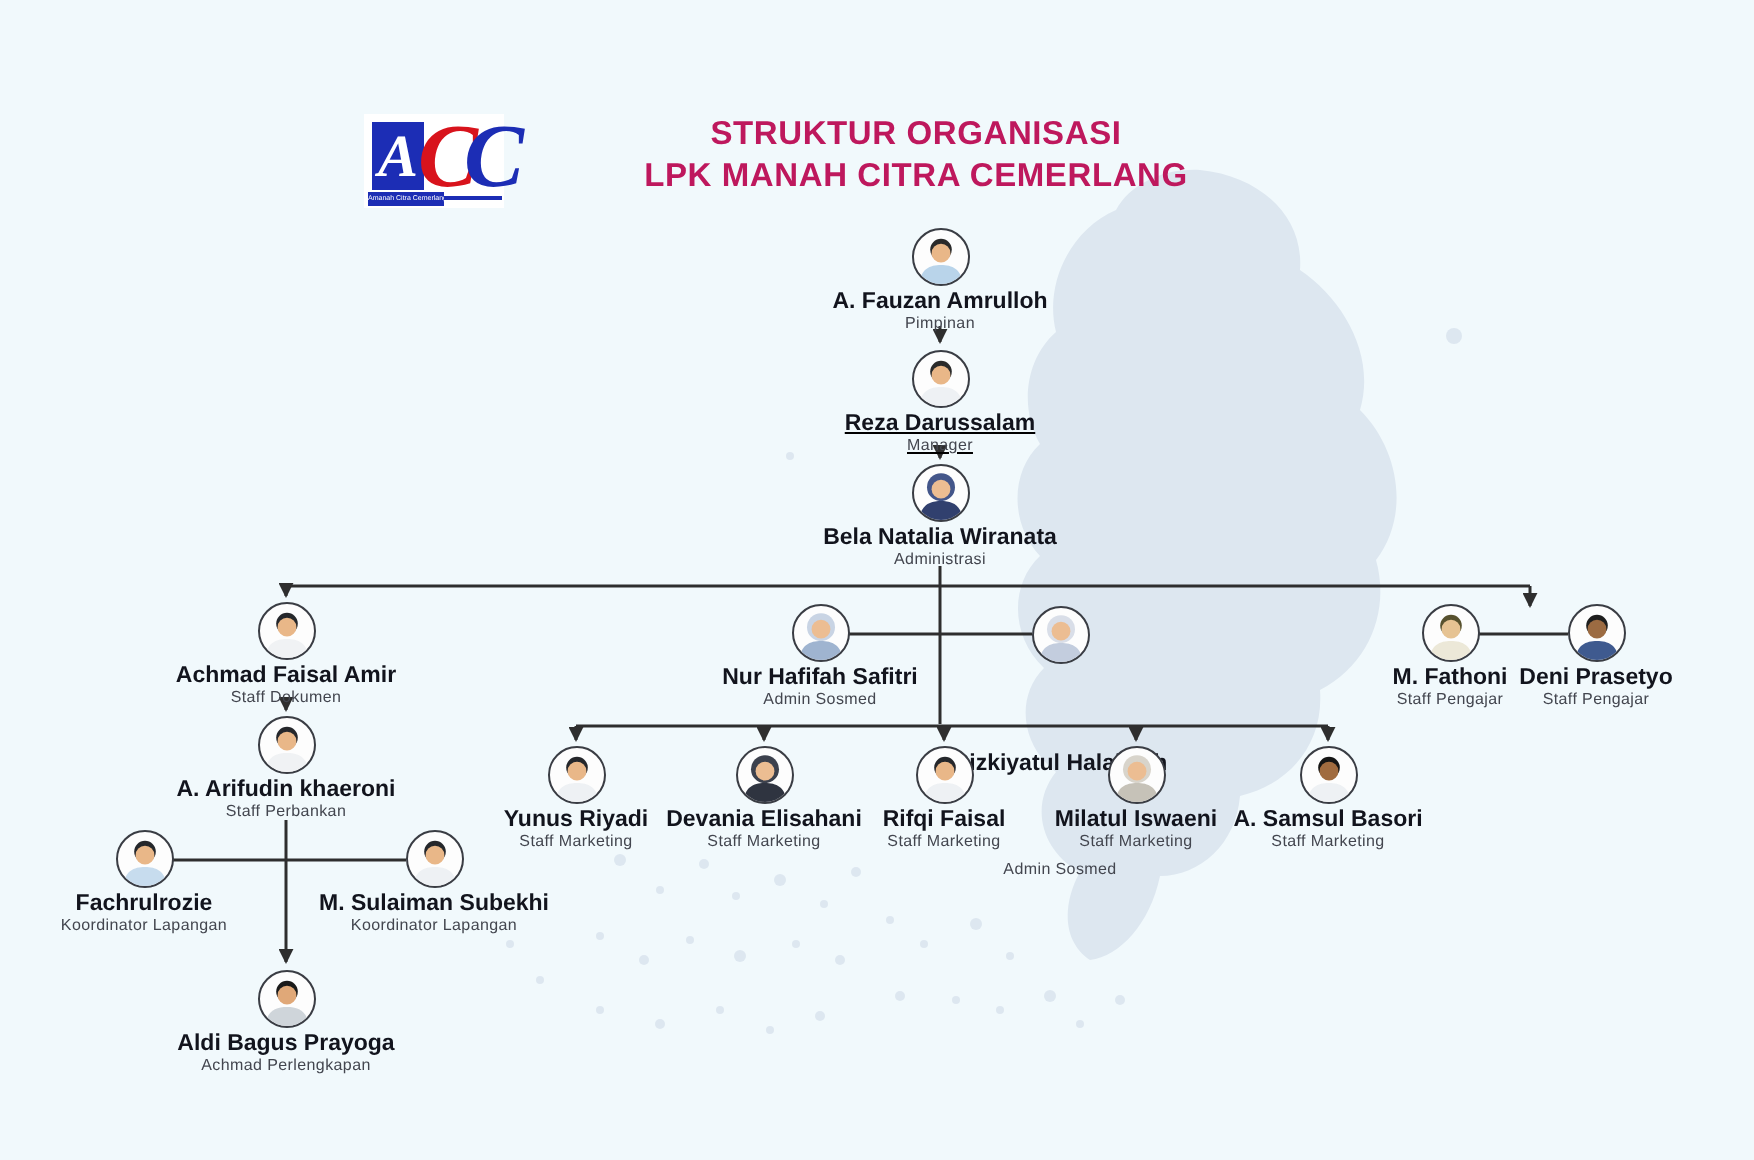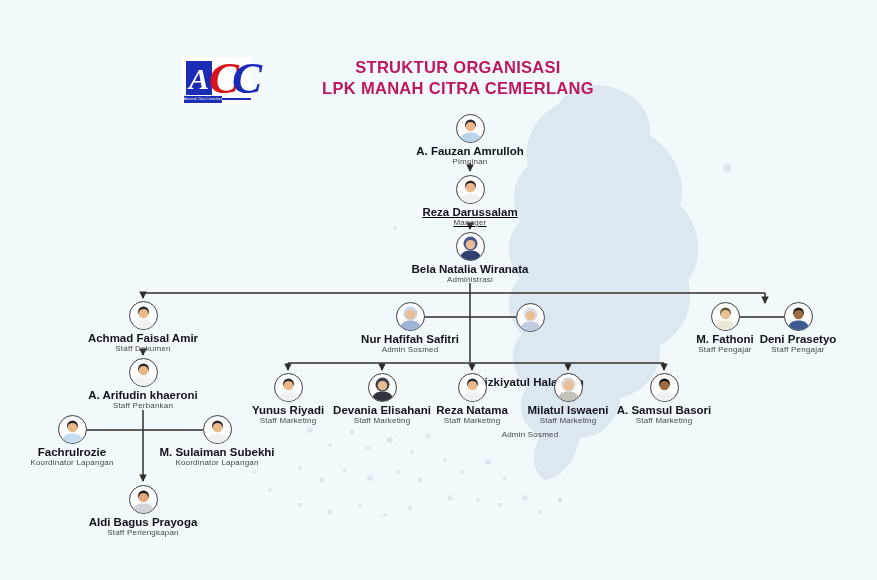--- a/index.html
+++ b/index.html
@@ -237,21 +237,21 @@
     <div class="p-title">Staff Marketing</div>
   </div>
     <div class="node" style="left: 472px; top: 388px;">
     <div class="avatar">
       <svg viewBox="0 0 27 27" width="27" height="27">
         <circle class="av-back" cx="13.5" cy="9.8" r="5.4" fill="#25272b"></circle>
         <circle class="av-head" cx="13.5" cy="11.6" r="4.7" fill="#e9b788"></circle>
         <path class="av-top" d="M3,27 C3,19.5 8,17.5 13.5,17.5 C19,17.5 24,19.5 24,27 Z" fill="#eef1f4"></path>
       </svg>
     </div>
-    <div class="p-name">Reza Natama</div>
+    <div class="p-name">Rifqi Faisal</div>
     <div class="p-title">Staff Marketing</div>
   </div>
     <div class="node" style="left: 568px; top: 388px;">
     <div class="avatar">
       <svg viewBox="0 0 27 27" width="27" height="27">
         <circle class="av-back" cx="13.5" cy="10.6" r="7" fill="#d8d4cb"></circle>
         <circle class="av-head" cx="13.5" cy="11.6" r="4.7" fill="#ecbd92"></circle>
         <path class="av-top" d="M3,27 C3,19.5 8,17.5 13.5,17.5 C19,17.5 24,19.5 24,27 Z" fill="#c6c2b8"></path>
       </svg>
     </div>
@@ -293,15 +293,15 @@
   </div>
     <div class="node" style="left: 143px; top: 500px;">
     <div class="avatar">
       <svg viewBox="0 0 27 27" width="27" height="27">
         <circle class="av-back" cx="13.5" cy="9.8" r="5.4" fill="#1a1a1a"></circle>
         <circle class="av-head" cx="13.5" cy="11.6" r="4.7" fill="#e0a878"></circle>
         <path class="av-top" d="M3,27 C3,19.5 8,17.5 13.5,17.5 C19,17.5 24,19.5 24,27 Z" fill="#cfd5da"></path>
       </svg>
     </div>
     <div class="p-name">Aldi Bagus Prayoga</div>
-    <div class="p-title">Staff Perlengkapan</div>
+    <div class="p-title">Achmad Perlengkapan</div>
   </div>
   </div>
 
 </body></html>

